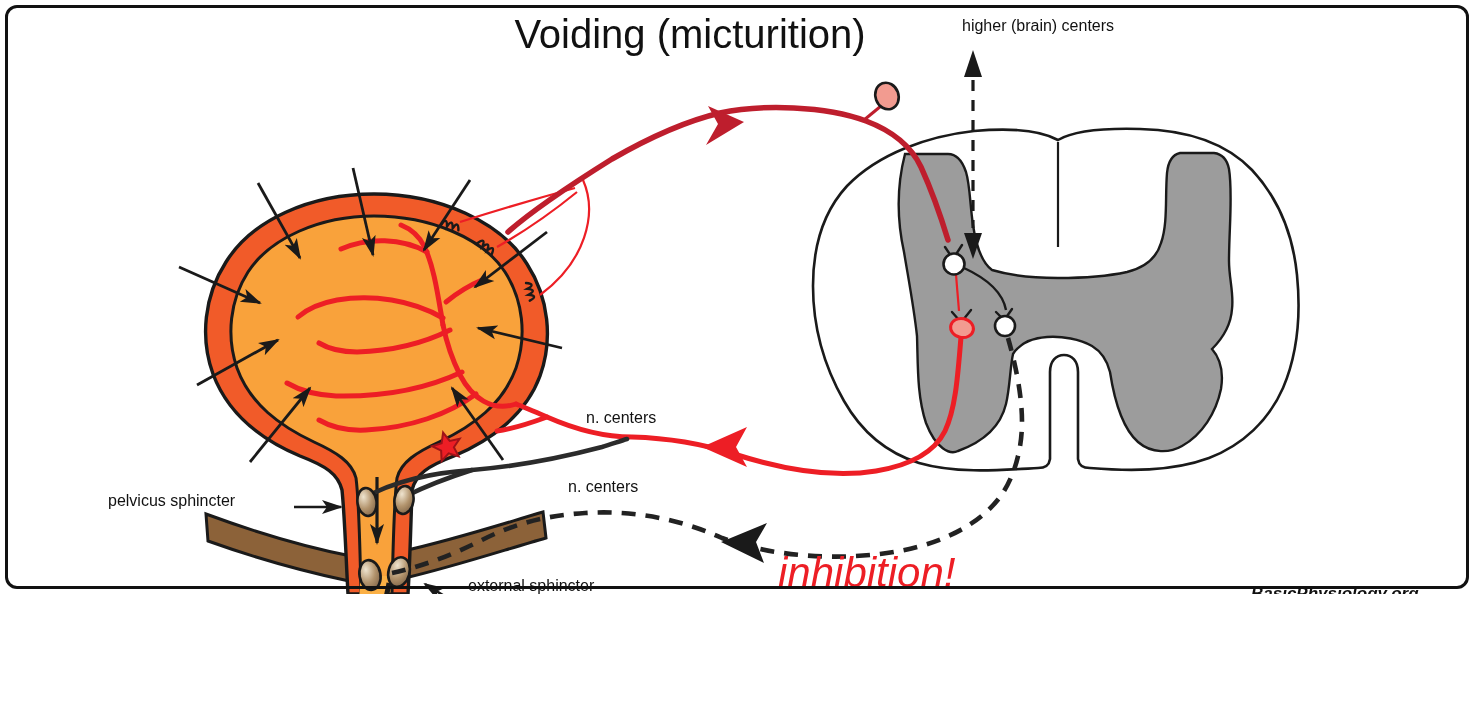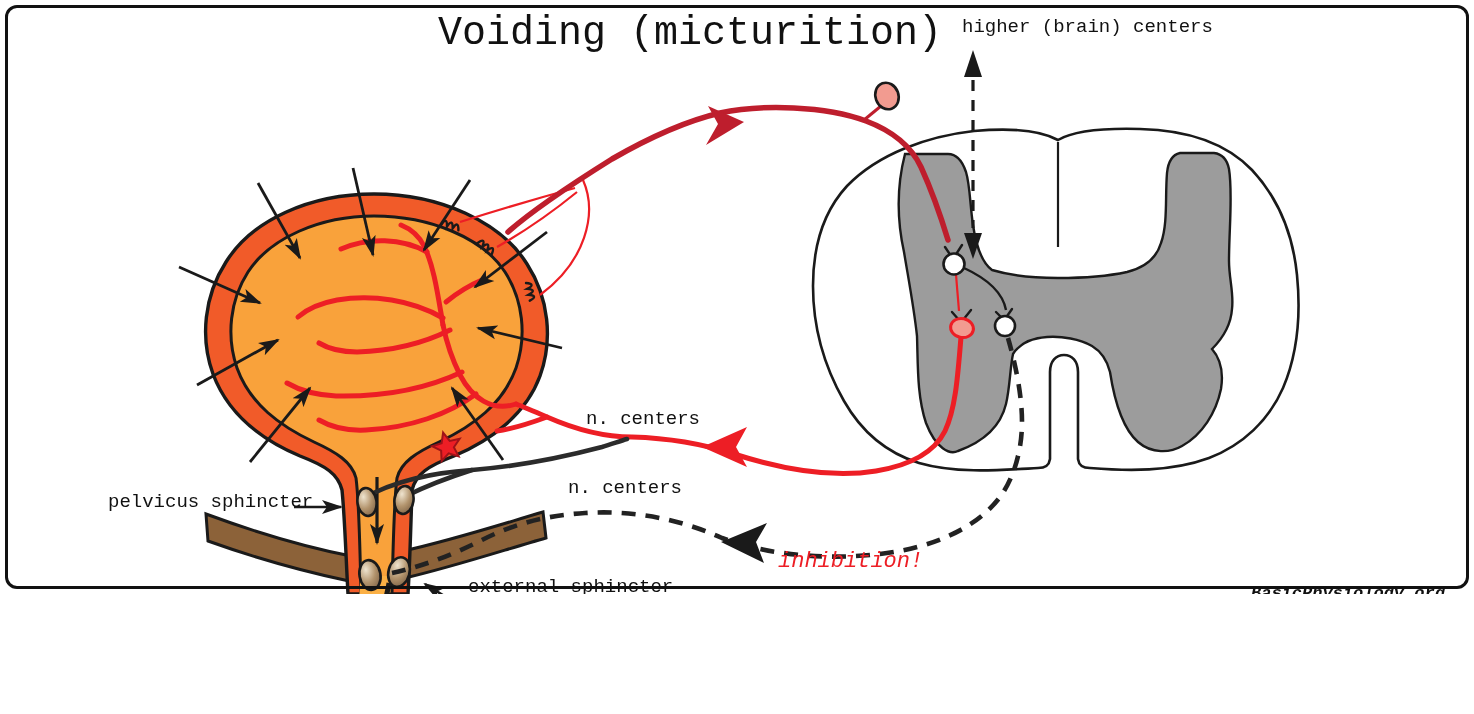--- a/index.html
+++ b/index.html
@@ -1,34 +1,34 @@
 <!DOCTYPE html>
 <html style="--c-ink: #1a1a1a; --c-red: #ED1E25; --c-darkred: #BE1E2D; --c-bladder_wall: #F15B29; --c-bladder_cavity: #F9A23B; --c-urine: #FBB045; --c-gray_matter: #9C9C9C; --c-pelvic_floor: #8C6239; --c-neuron_pink: #F29B90; --c-background: #FFFFFF;"><head>
 <meta charset="utf-8">
 <style>
   html,body{margin:0;padding:0;background:#fff;}
   .stage{
     position:relative;width:1474px;height:594px;
     background:var(--c-background,#fff);
-    font-family:Liberation Mono, monospace;
+    font-family:Liberation Sans, sans-serif;
     overflow:hidden;
   }
   .frame{
     position:absolute;left:5px;top:5px;right:5px;bottom:5px;
     border:3.5px solid #111;border-radius:12px;pointer-events:none;
   }
   .art{position:absolute;left:0;top:0;width:1474px;height:714px;}
-  .lbl{position:absolute;color:#111;font-size:19px;line-height:1.1;white-space:nowrap;}
+  .lbl{position:absolute;color:#111;font-size:16px;line-height:1.1;white-space:nowrap;}
   .lbl-title{left:420px;top:12px;width:540px;text-align:center;font-size:40px;}
   .lbl-higher{left:962px;top:17px;}
   .lbl-pelvicus{left:586px;top:409px;}
   .lbl-pudendus{left:568px;top:478px;}
   .lbl-internal{left:108px;top:492px;}
   .lbl-external{left:468px;top:577px;}
-  .lbl-inhibition{left:778px;top:550px;font-size:22px;font-style:italic;color:var(--c-red,#ED1E25);}
+  .lbl-inhibition{left:778px;top:550px;font-size:42px;font-style:italic;color:var(--c-red,#ED1E25);}
   .lbl-watermark{left:1251px;top:585px;font-size:17px;font-style:italic;font-weight:600;text-align:center;}
 </style>
 </head>
 <body>
 
 <div class="stage">
 
   <svg class="art" viewBox="0 0 1474 714">
     <defs>
       <marker id="ah" markerUnits="userSpaceOnUse" markerWidth="22" markerHeight="16" refX="19" refY="8" orient="auto">

